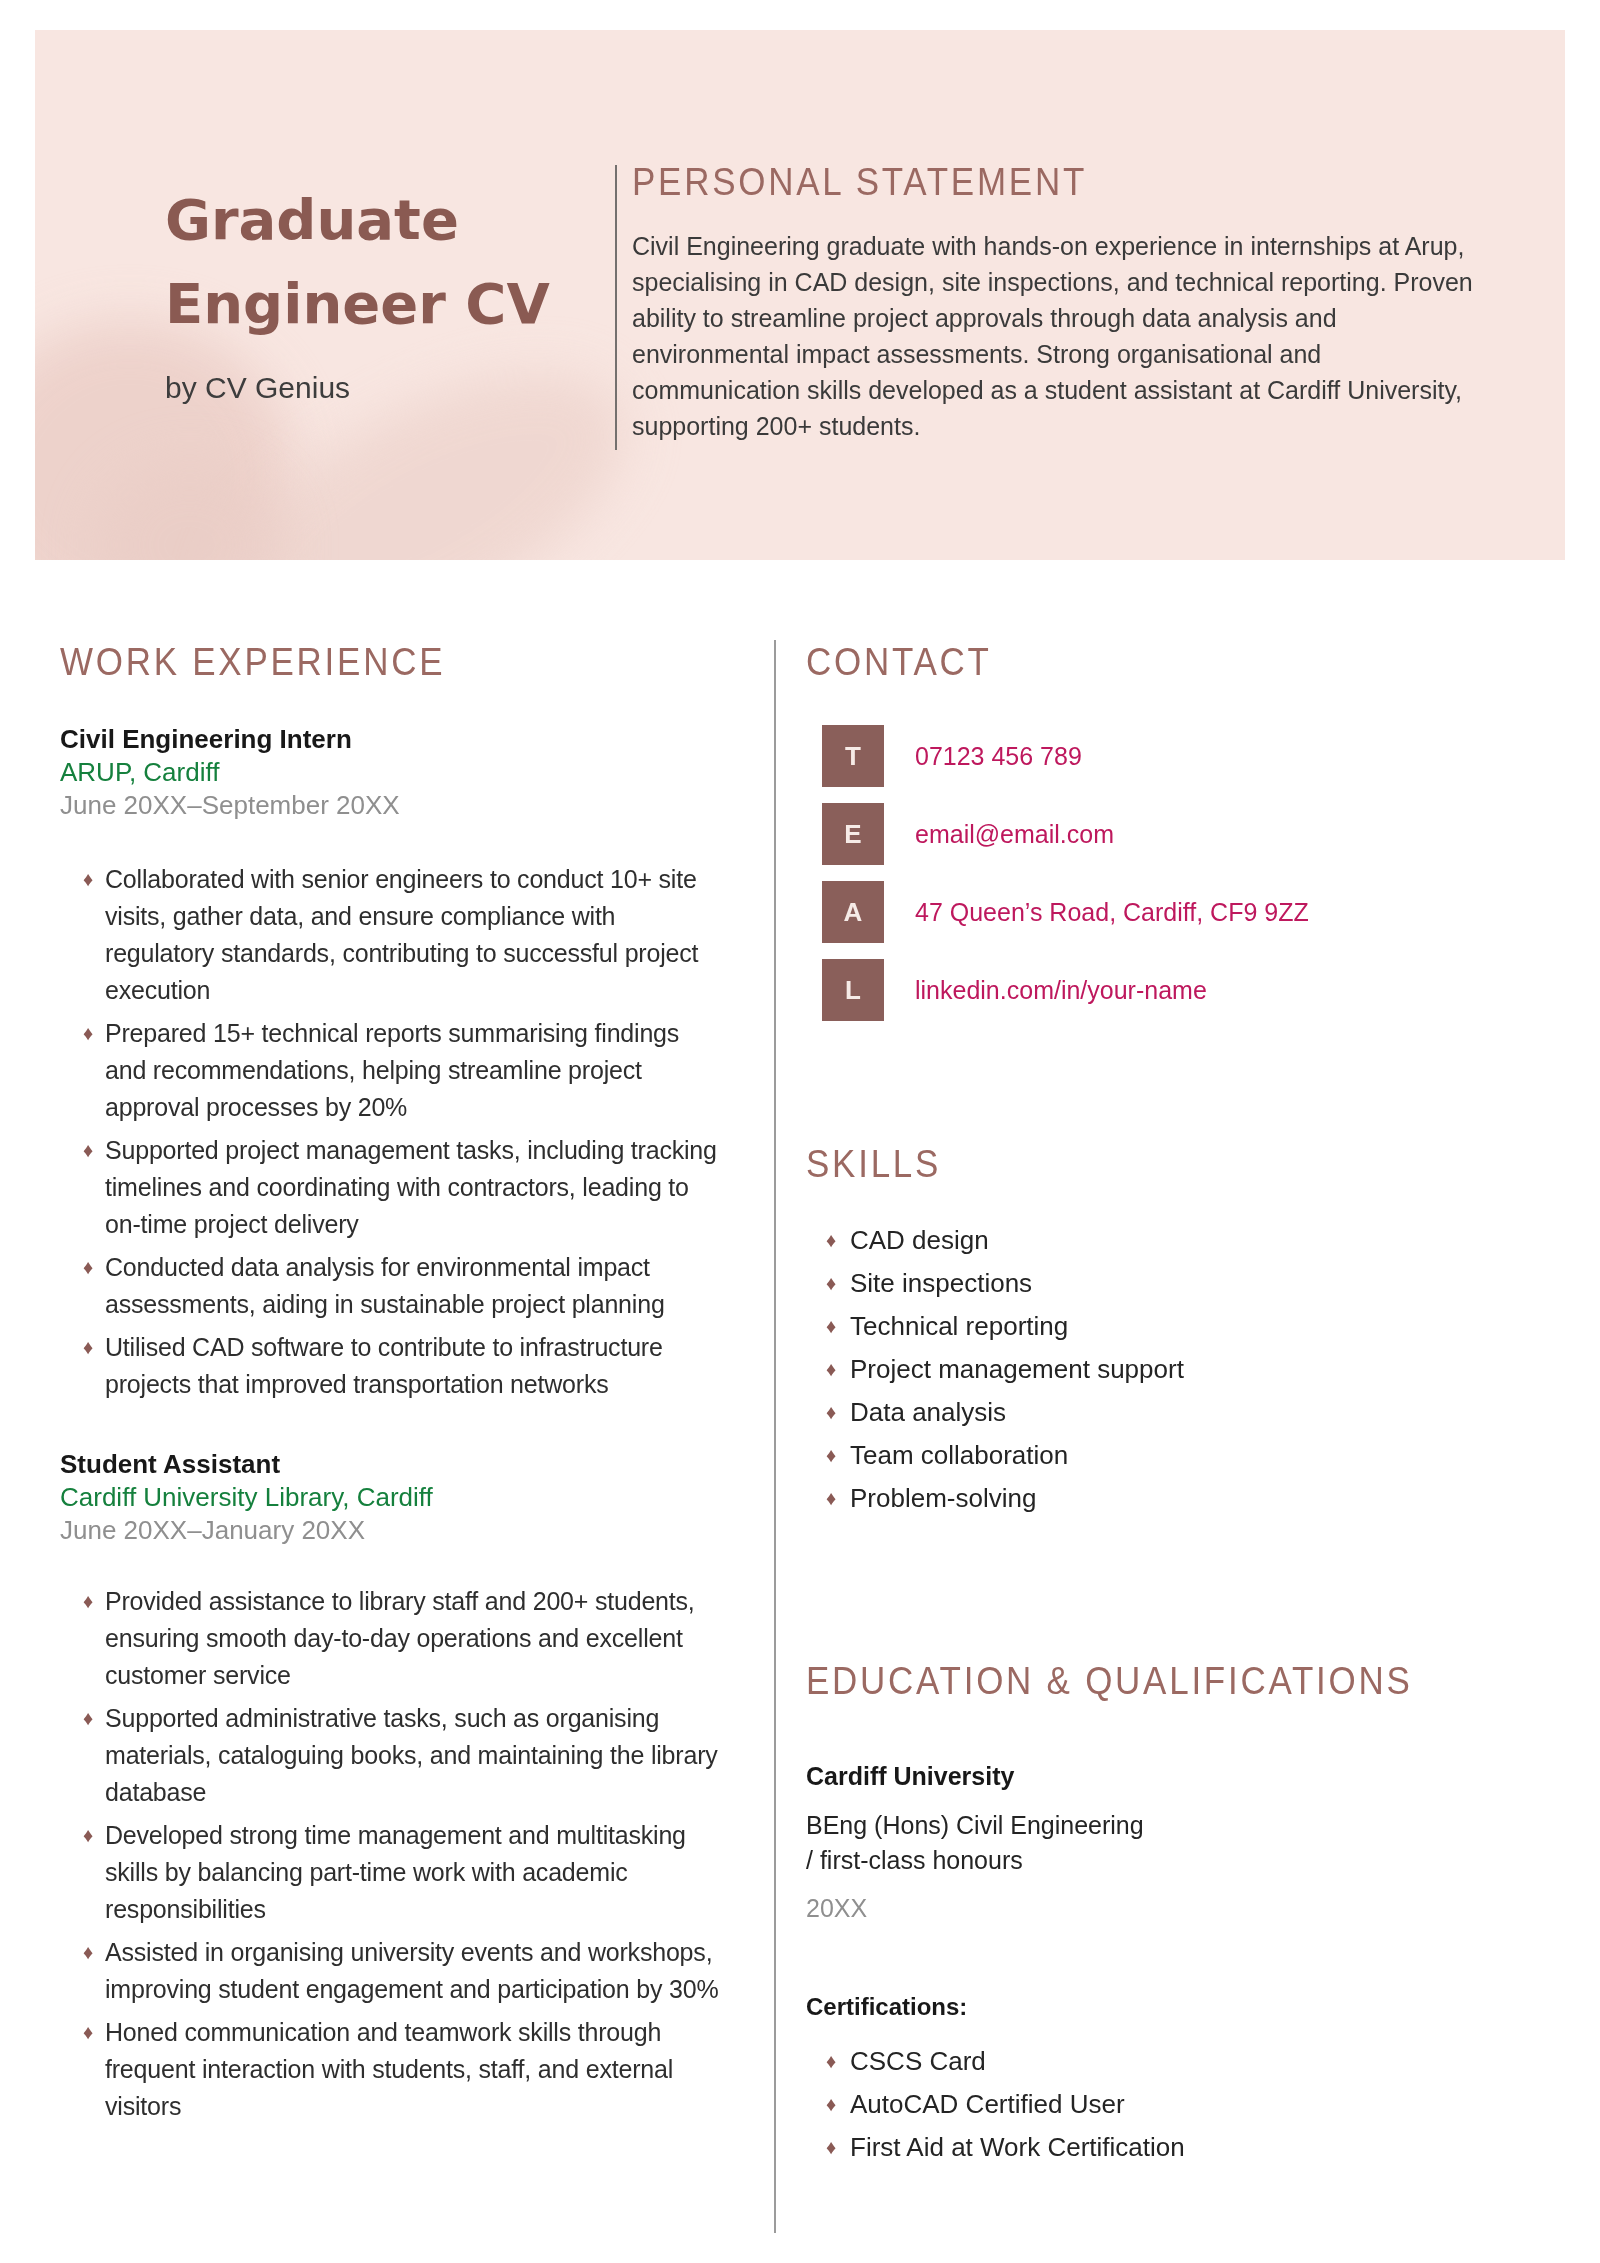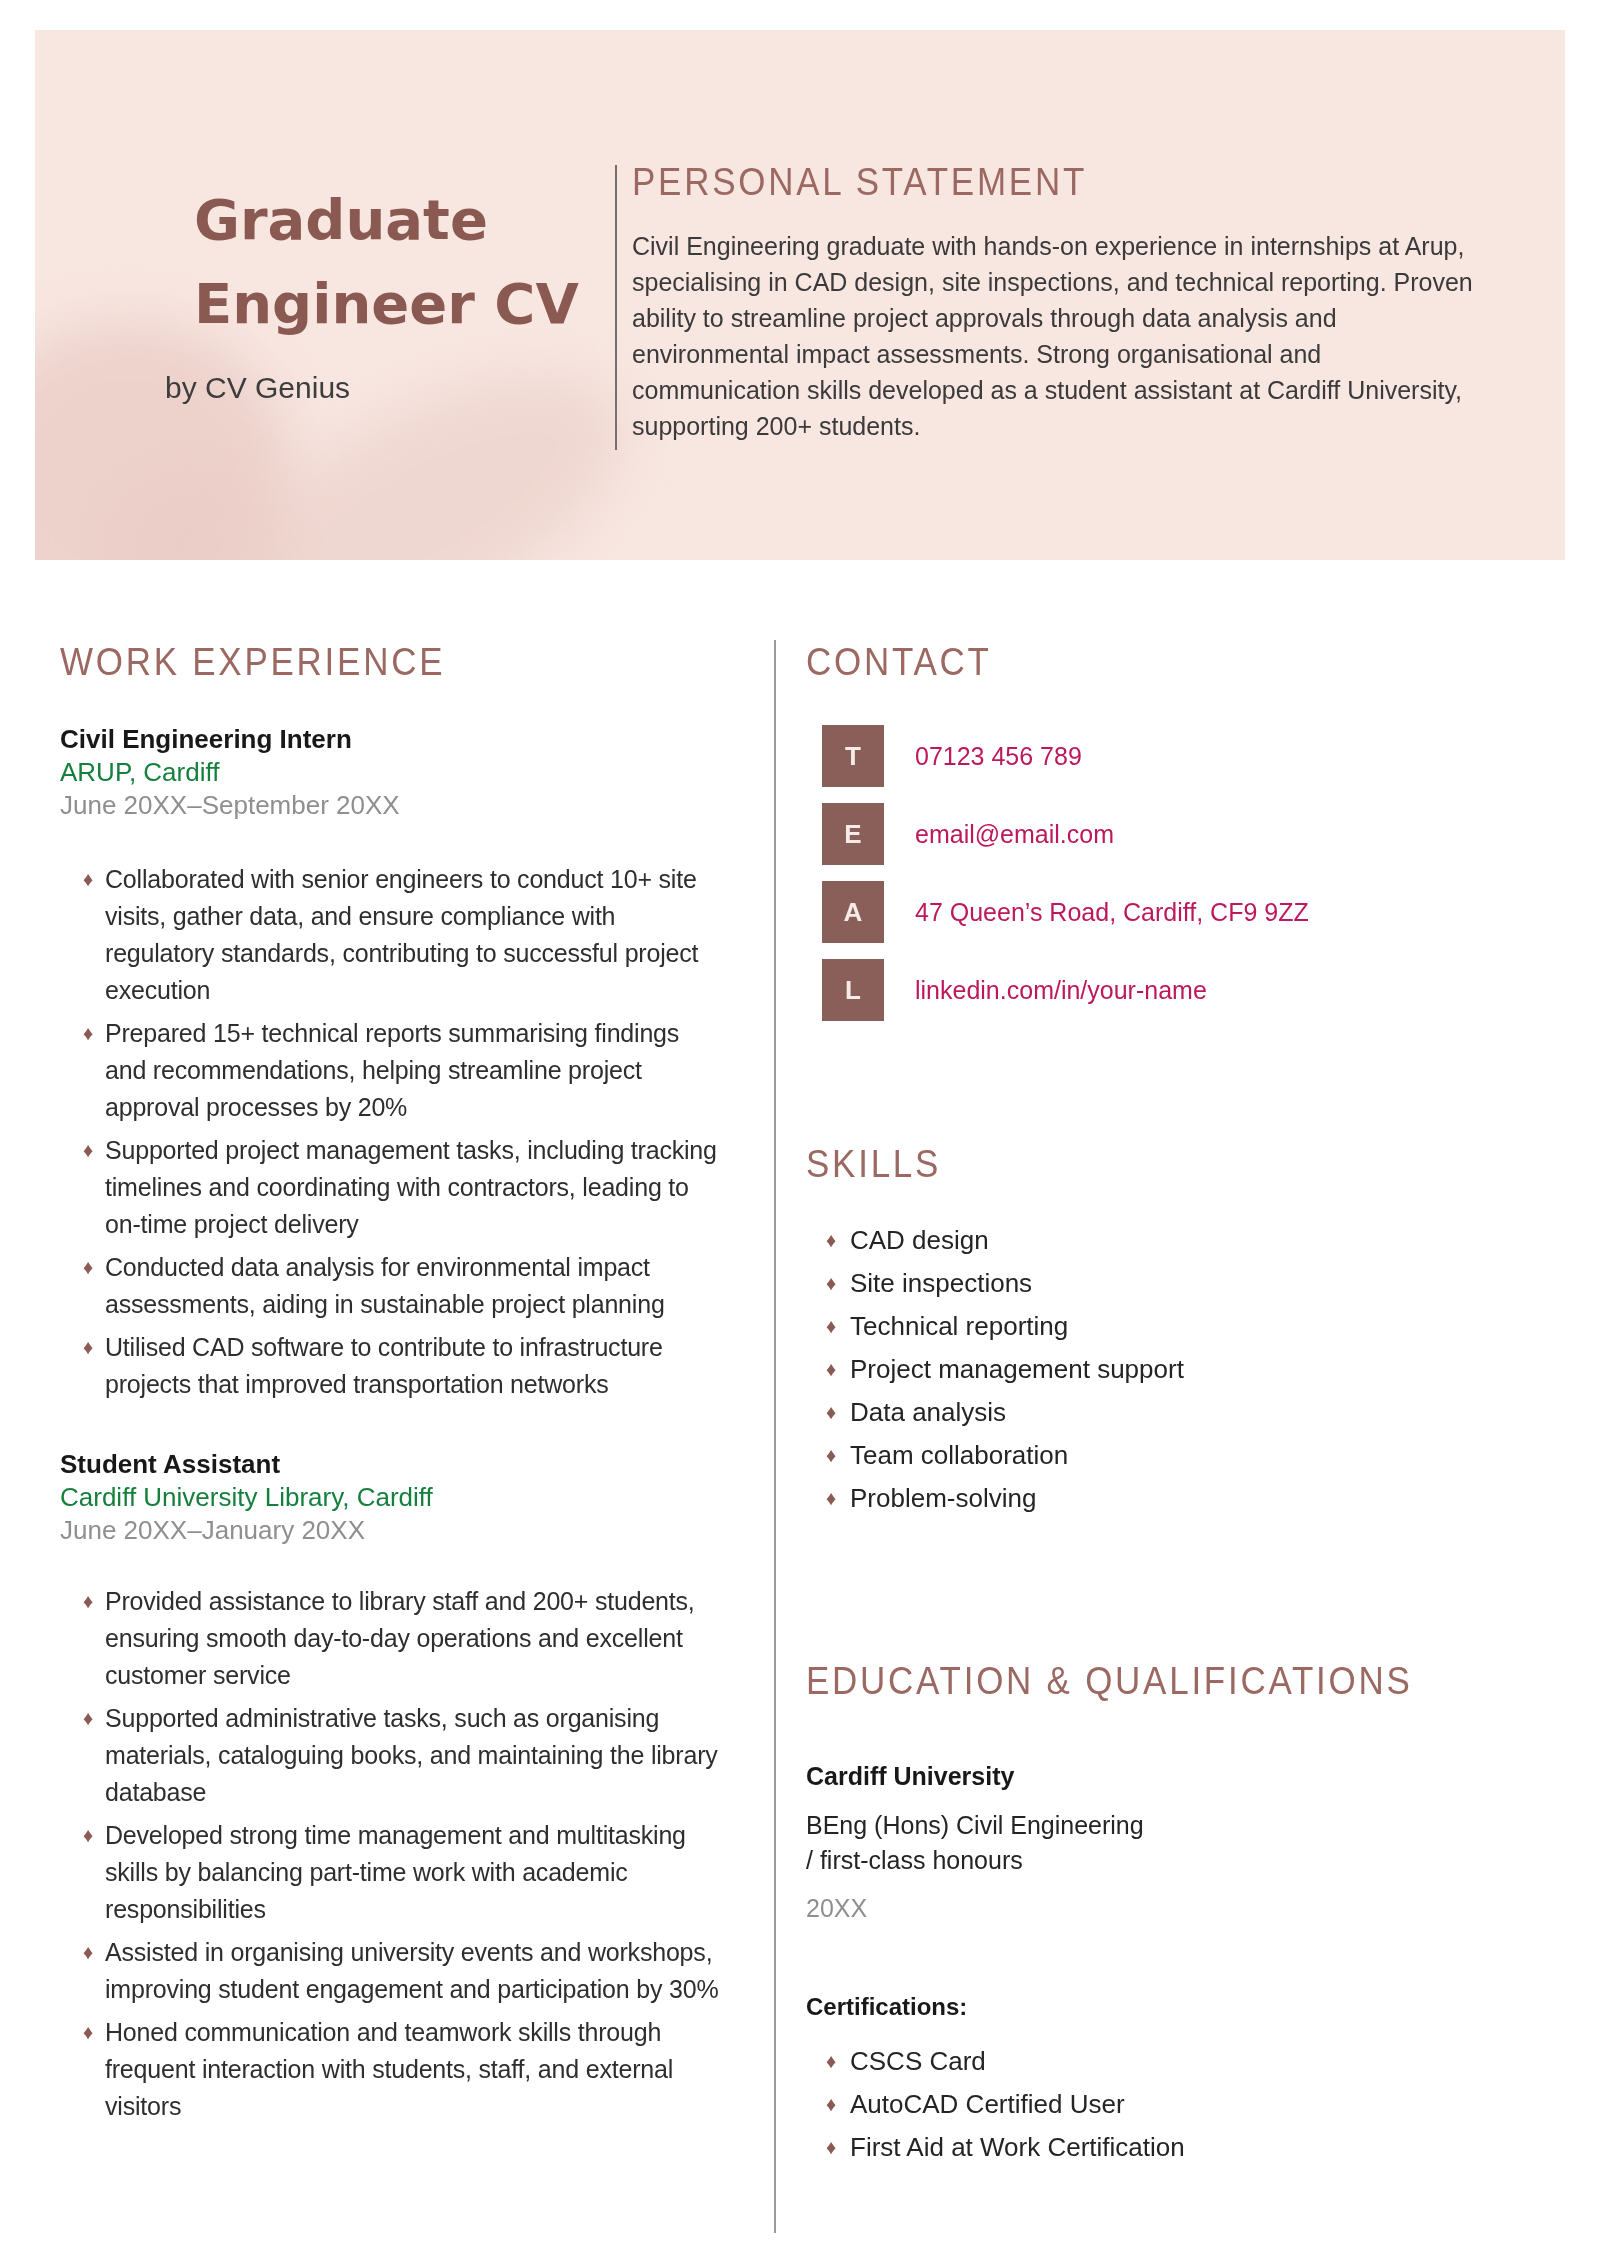--- a/index.html
+++ b/index.html
@@ -14,21 +14,21 @@
     background:#f8e6e1; overflow:hidden;
   }
   .blob { position:absolute; border-radius:50%; filter:blur(26px); }
   .b1 { left:-70px; top:290px; width:330px; height:310px; background:#eccfc8; opacity:.85; }
   .b2 { left:170px; top:380px; width:440px; height:200px; background:#edd3cc; opacity:.75; transform:rotate(-28deg); }
   .b3 { left:60px; top:430px; width:190px; height:170px; background:#e9ccc5; opacity:.6; }
 
   .title {
     position:absolute; left:130px; top:148px; width:470px;
     font-family:"DejaVu Sans", sans-serif; font-weight:bold;
-    font-size:56px; line-height:84px; color:#8a5a52;margin-left:29px;
+    font-size:56px; line-height:84px; color:#8a5a52;
   }
   .byline { position:absolute; left:130px; top:339px; font-size:30px; line-height:38px; color:#3d3d3d; }
 
   .hdr-divider { position:absolute; left:580px; top:135px; width:2px; height:285px; background:#74706e; }
 
   .ps-block { position:absolute; left:597px; top:128px; width:845px; }
 
   h2.sec {
     margin:0; font-size:38px; line-height:48px; font-weight:normal;
     letter-spacing:3px; color:#9b6962; transform:scaleX(.92); transform-origin:left center;

